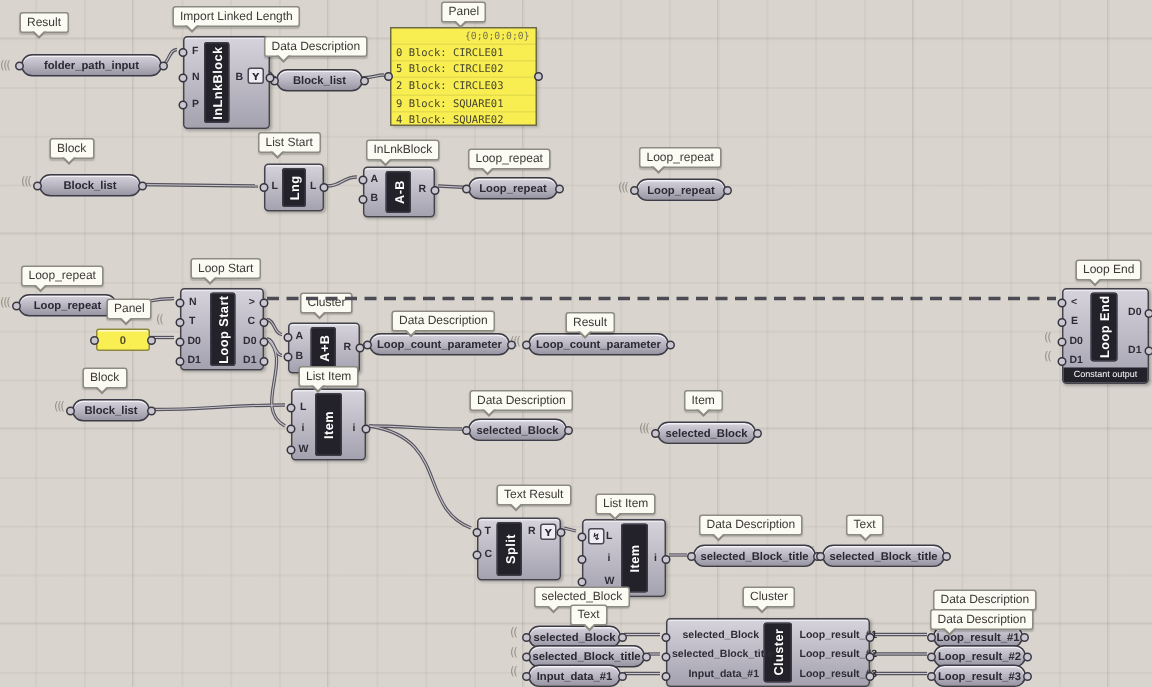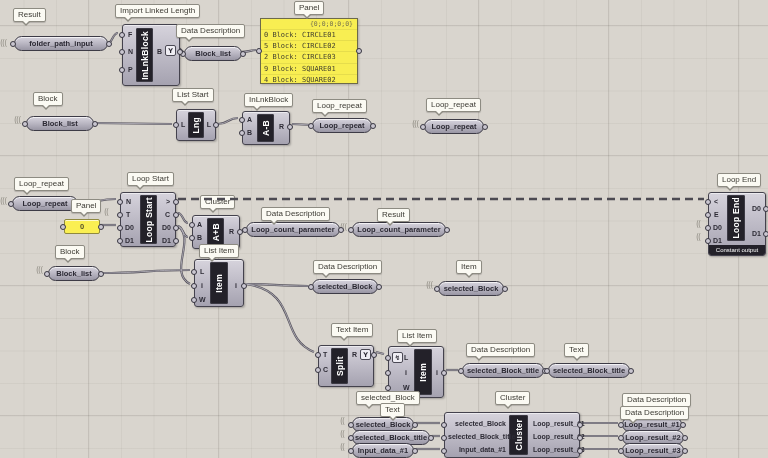--- a/index.html
+++ b/index.html
@@ -114,21 +114,21 @@
   <div class="tag" style="left:14px;top:177px">Loop_repeat</div>
   <div class="tag" style="left:71px;top:199px">Panel</div>
   <div class="tag" style="left:127px;top:172px">Loop Start</div>
   <div class="tag under" style="left:200px;top:195px">Cluster</div>
   <div class="tag" style="left:261px;top:207px">Data Description</div>
   <div class="tag" style="left:377px;top:208px">Result</div>
   <div class="tag" style="left:199px;top:244px">List Item</div>
   <div class="tag" style="left:55px;top:245px">Block</div>
   <div class="tag" style="left:313px;top:260px">Data Description</div>
   <div class="tag" style="left:456px;top:260px">Item</div>
-  <div class="tag" style="left:331px;top:323px">Text Item</div>
+  <div class="tag" style="left:331px;top:323px">Text Result</div>
   <div class="tag" style="left:397px;top:329px">List Item</div>
   <div class="tag" style="left:466px;top:343px">Data Description</div>
   <div class="tag" style="left:564px;top:343px">Text</div>
   <div class="tag" style="left:356px;top:391px">selected_Block</div>
   <div class="tag" style="left:380px;top:403px">Text</div>
   <div class="tag" style="left:495px;top:391px">Cluster</div>
   <div class="tag" style="left:622px;top:393px">Data Description</div>
   <div class="tag" style="left:620px;top:406px">Data Description</div>
   <div class="tag" style="left:717px;top:173px">Loop End</div>
 

